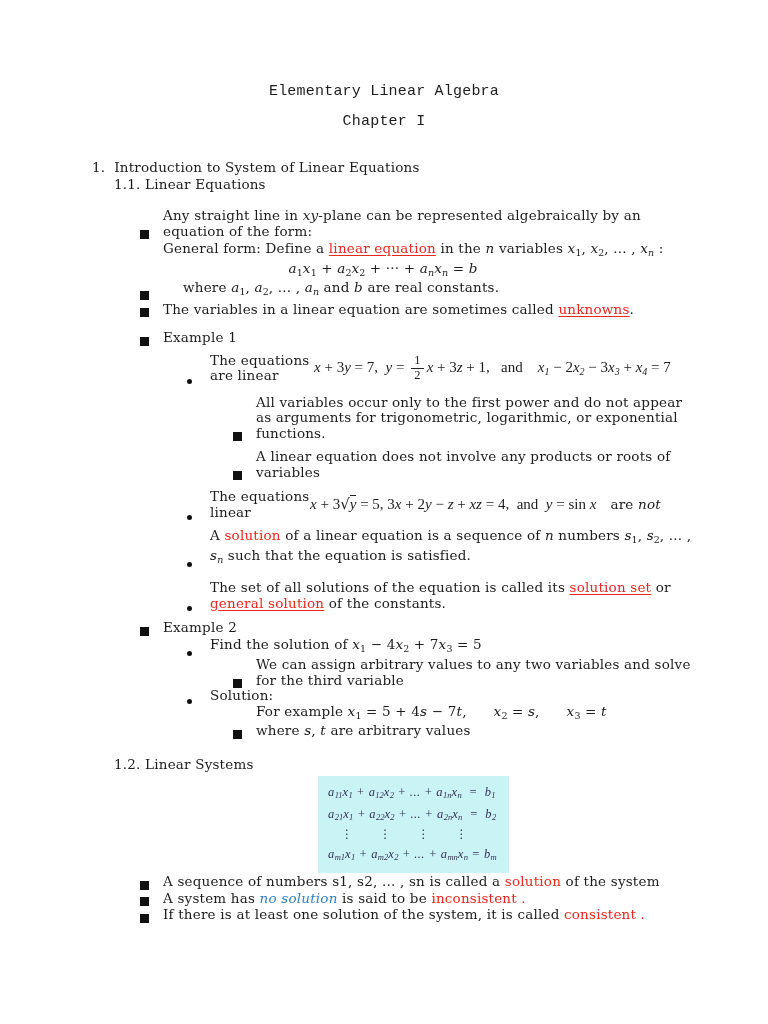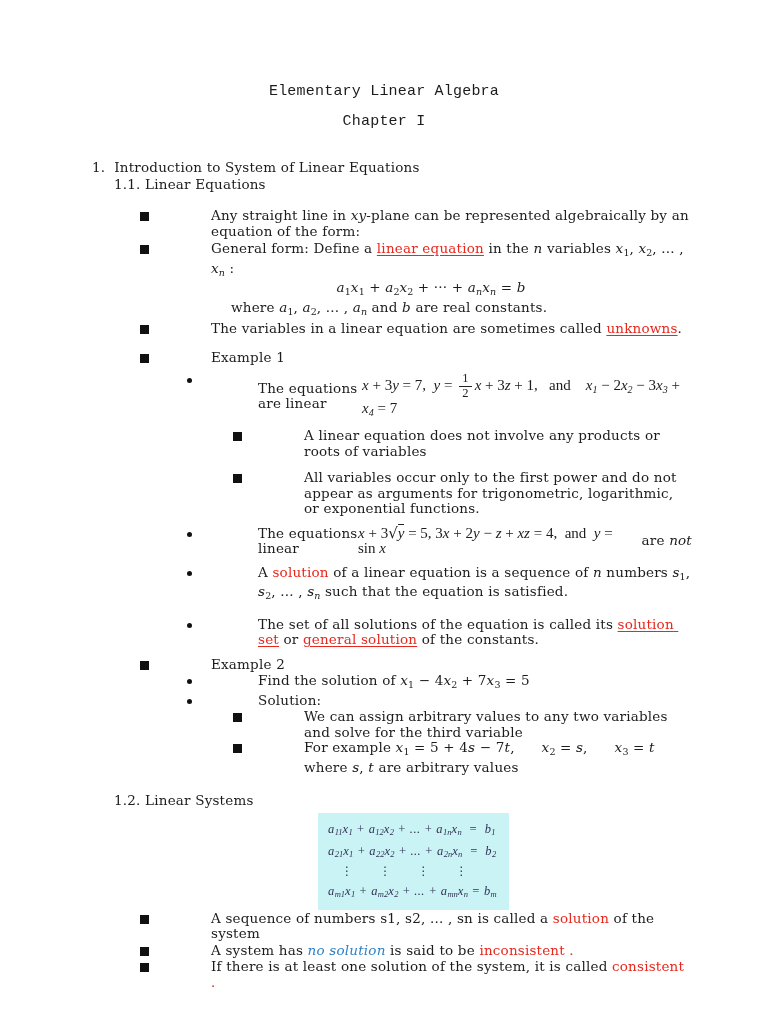--- a/index.html
+++ b/index.html
@@ -25,21 +25,21 @@
   }
   [data-bind-rich]{white-space:pre-wrap;}
   .center{text-align:center;font-family:Liberation Mono, monospace;}
   .title{margin-top:84px;font-size:15px;}
   .chapter{margin-top:14px;font-size:15px;}
   .sec{white-space:pre;}
   .sec1{margin-top:31px;margin-left:92px;}
   .sec11{margin-left:114px;margin-top:1px;}
   .sec12{margin-left:114px;margin-top:18px;}
   
-  .li{display:flex;align-items:flex-start;margin-right:76px;gap:48px;}
+  .li{display:flex;align-items:flex-end;margin-right:76px;}
   .l1{margin-left:140px;}
   .l2{margin-left:187px;}
   .l3{margin-left:233px;}
   .sq{width:9px;height:9px;background:#111;flex:none;margin:4px 14px 0 0;}
   .dot{width:5px;height:5px;border-radius:50%;background:#111;flex:none;margin:6px 18px 0 0;}
   .content{flex:1;}
   .flexrow{display:flex;align-items:center;}
   .col{width:104px;flex:none;}
   .eqc{width:440px;text-align:center;}
   .indent20{padding-left:20px;}
@@ -117,28 +117,28 @@
     <span class="dot"></span>
     <div class="content flexrow">
       <div class="col">
         <div data-bind="body.linear_label_1">The equations</div>
         <div data-bind="body.linear_label_2">are linear</div>
       </div>
       <div data-bind-rich="body.ex1_math"><span class="mi">x</span><span class="m"> + 3</span><span class="mi">y</span><span class="m"> = 7,  </span><span class="mi">y</span><span class="m"> = </span><span class="frac"><span class="fn">1</span><span class="fd">2</span></span><span class="mi">x</span><span class="m"> + 3</span><span class="mi">z</span><span class="m"> + 1,</span><span class="m">   and    </span><span class="mi">x</span><span class="msub">1</span><span class="m"> − 2</span><span class="mi">x</span><span class="msub">2</span><span class="m"> − 3</span><span class="mi">x</span><span class="msub">3</span><span class="m"> + </span><span class="mi">x</span><span class="msub">4</span><span class="m"> = 7</span></div>
     </div>
   </div>
 
+  <div class="li l3 mt11">
+    <span class="sq"></span>
+    <div class="content" data-bind="body.first_power">All variables occur only to the first power and do not appear as arguments for trigonometric, logarithmic, or exponential functions.</div>
+  </div>
+
   <div class="li l3 mt8">
     <span class="sq"></span>
     <div class="content" data-bind="body.no_products">A linear equation does not involve any products or roots of variables</div>
-  </div>
-
-  <div class="li l3 mt11">
-    <span class="sq"></span>
-    <div class="content" data-bind="body.first_power">All variables occur only to the first power and do not appear as arguments for trigonometric, logarithmic, or exponential functions.</div>
   </div>
 
   <div class="li l2 mt9">
     <span class="dot"></span>
     <div class="content flexrow">
       <div class="col" style="width:100px;">
         <div data-bind="body.notlinear_label_1">The equations</div>
         <div data-bind="body.notlinear_label_2">linear</div>
       </div>
       <div data-bind-rich="body.notlinear_math"><span class="mi">x</span><span class="m"> + 3</span><span class="rad">√</span><span class="sqv">y</span><span class="m"> = 5, 3</span><span class="mi">x</span><span class="m"> + 2</span><span class="mi">y</span><span class="m"> − </span><span class="mi">z</span><span class="m"> + </span><span class="mi">xz</span><span class="m"> = 4,</span><span class="m">  and  </span><span class="mi">y</span><span class="m"> = sin </span><span class="mi">x</span></div>
@@ -159,28 +159,28 @@
   <div class="li l1 mt9">
     <span class="sq"></span>
     <div class="content" data-bind="body.example2">Example 2</div>
   </div>
 
   <div class="li l2 mt1">
     <span class="dot"></span>
     <div class="content" data-bind-rich="body.find_solution"><span>Find the solution of </span><span class="i">x</span><span class="sub">1</span><span> − 4</span><span class="i">x</span><span class="sub">2</span><span> + 7</span><span class="i">x</span><span class="sub">3</span><span> = 5</span></div>
   </div>
 
+  <div class="li l3 mt1">
+    <span class="sq"></span>
+    <div class="content" data-bind="body.assign_values">We can assign arbitrary values to any two variables and solve for the third variable</div>
+  </div>
+
   <div class="li l2">
     <span class="dot"></span>
     <div class="content" data-bind="body.solution_label">Solution:</div>
-  </div>
-
-  <div class="li l3 mt1">
-    <span class="sq"></span>
-    <div class="content" data-bind="body.assign_values">We can assign arbitrary values to any two variables and solve for the third variable</div>
   </div>
 
   <div class="li l3">
     <span class="sq"></span>
     <div class="content">
       <div data-bind-rich="body.for_example"><span>For example </span><span class="i">x</span><span class="sub">1</span><span> = 5 + 4</span><span class="i">s</span><span> − 7</span><span class="i">t</span><span>,      </span><span class="i">x</span><span class="sub">2</span><span> = </span><span class="i">s</span><span>,      </span><span class="i">x</span><span class="sub">3</span><span> = </span><span class="i">t</span></div>
       <div data-bind-rich="body.where_st"><span>where </span><span class="i">s</span><span>, </span><span class="i">t</span><span> are arbitrary values</span></div>
     </div>
   </div>
 

